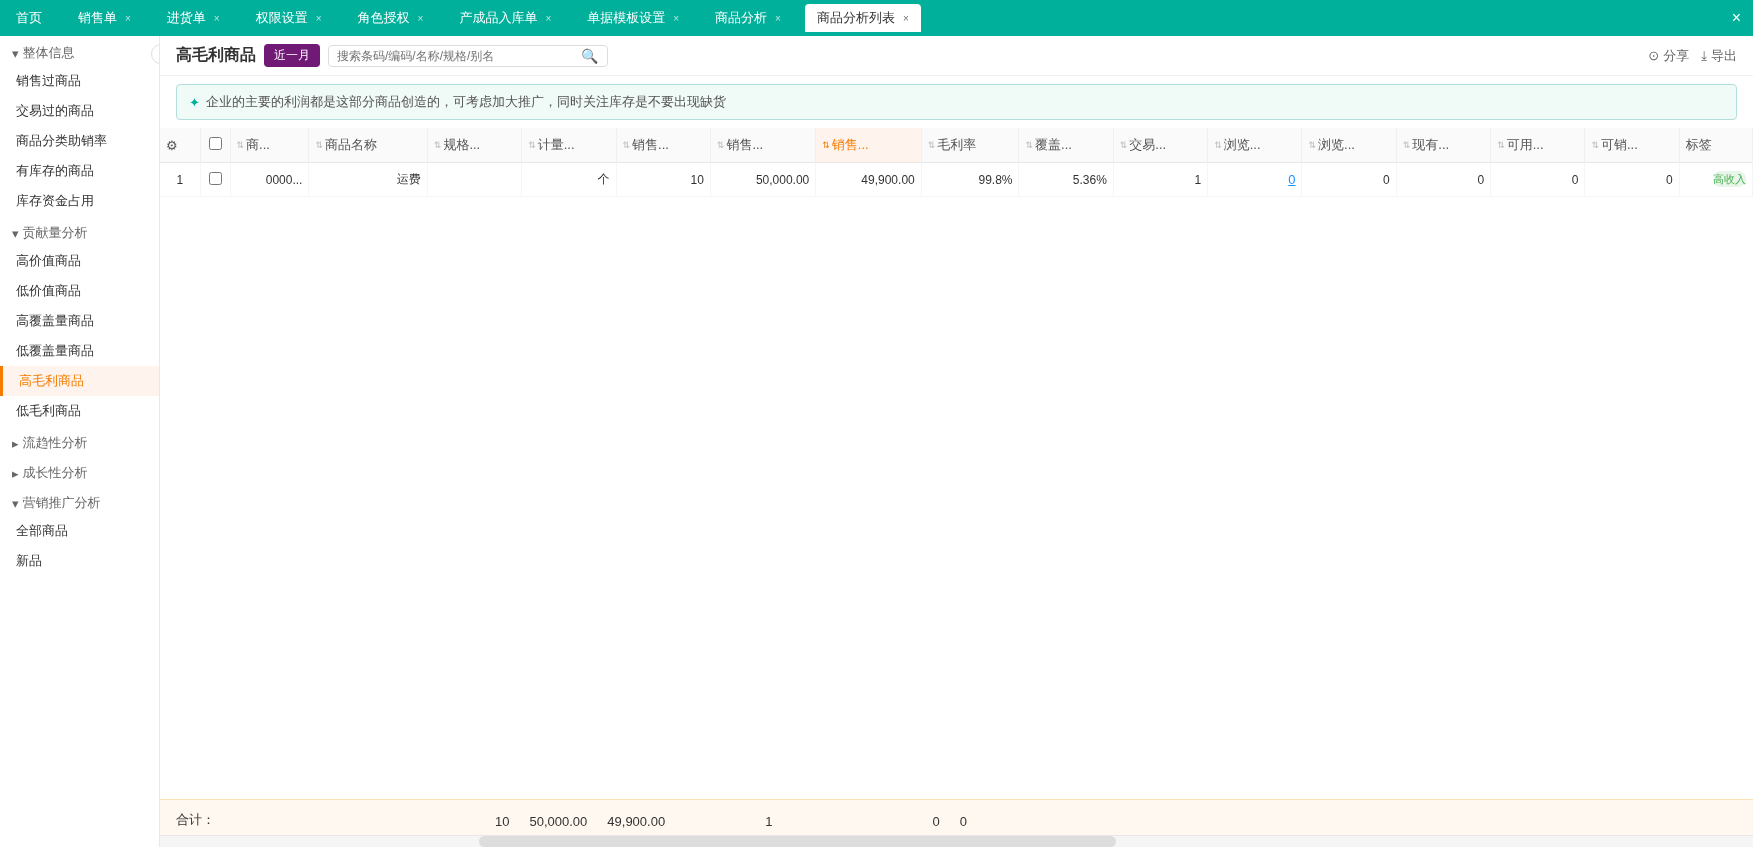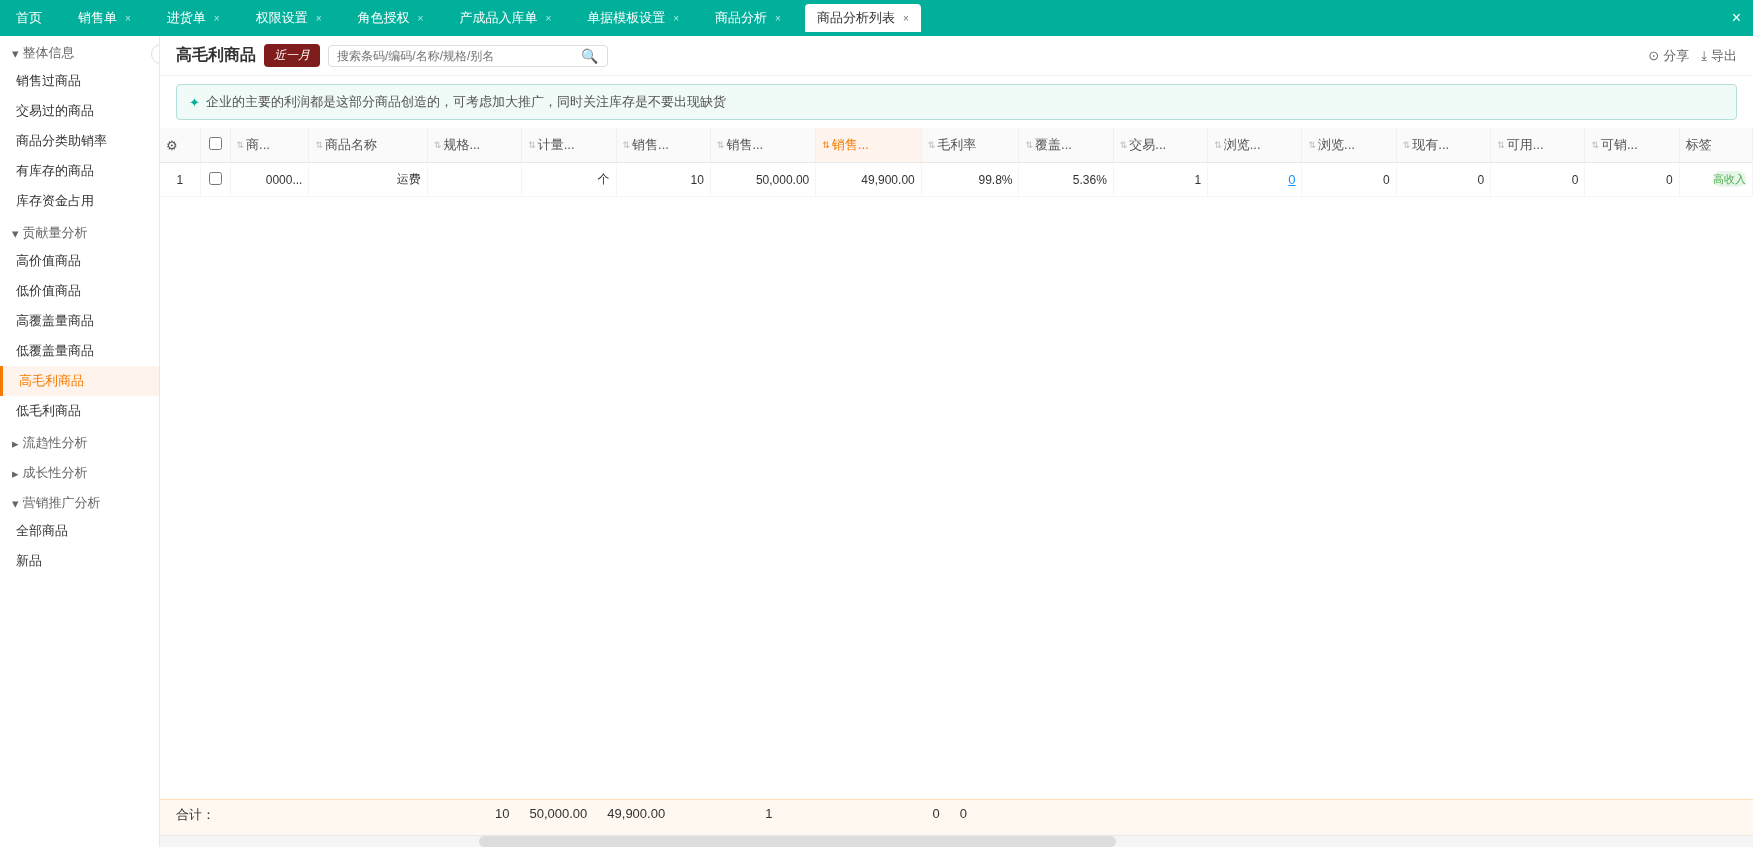--- a/index.html
+++ b/index.html
@@ -118,28 +118,27 @@
       padding: 8px 16px;
       gap: 8px;
       border-bottom: 1px solid #f0f0f0;
     }
     .content-title {
       font-size: 16px;
       font-weight: bold;
       color: #333;
     }
     .filter-btn {
-      background: #7f1d1d;
+      background: #701a75;
       color: #fff;
       border: none;
       border-radius: 4px;
       padding: 3px 10px;
       cursor: pointer;
       font-size: 12px;
-      font-style: italic;
     }
     .search-box {
       display: flex;
       align-items: center;
       border: 1px solid #ddd;
       border-radius: 4px;
       padding: 2px 8px;
       gap: 4px;
       background: #fff;
       flex: 1;
@@ -231,21 +230,21 @@
     }
     .col-index { width: 40px; text-align: center; }
     .col-check { width: 30px; text-align: center; }
 
     
     .totals-bar {
       background: #fff8f0;
       border-top: 1px solid #ffe0b2;
       padding: 6px 16px;
       display: flex;
-      align-items: flex-start;
+      align-items: flex-end;
       font-size: 12px;
       color: #333;
       gap: 20px;
       min-height: 36px;
     }
 
     
     .scroll-bar-area {
       height: 12px;
       background: #f5f5f5;

